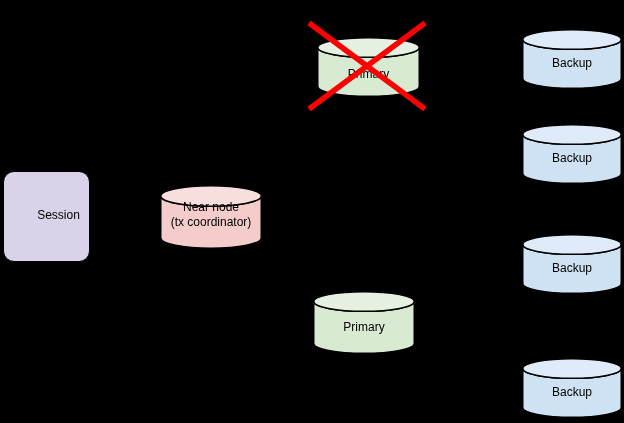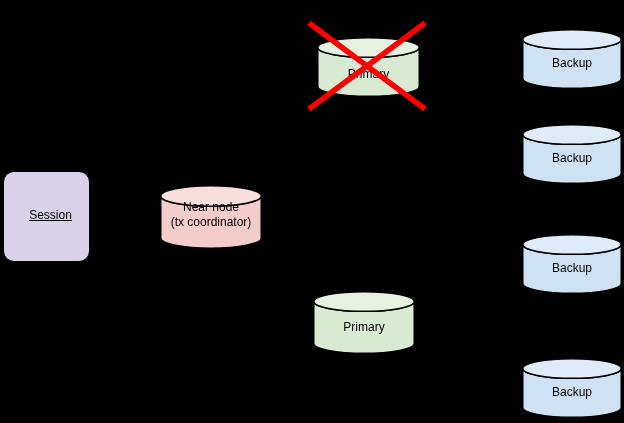--- a/index.html
+++ b/index.html
@@ -48,21 +48,21 @@
     pointer-events: none;
     white-space: nowrap;
   }
 </style>
 </head>
 <body>
 
 <div id="canvas" style="background-color: rgb(0, 0, 0);">
 
   <div class="session-box" style="background-color: rgb(217, 210, 233);"></div>
-  <div class="node-label" style="left:7px; top:208px; width:87px;text-decoration:underline;">Session</div>
+  <div class="node-label" style="left:15px; top:208px; width:87px;">Session</div>
 
   <svg class="cyl" width="102" height="64" style="left:160px; top:185px;">
       <path d="M 0.75 11 V 53 A 50.25 10.25 0 0 0 101.25 53 V 11 A 50.25 10.25 0 0 1 0.75 11 Z" fill="#f4cccc" stroke="#000000" stroke-width="1.5"></path>
       <ellipse cx="51" cy="11" rx="50.25" ry="10.25" fill="#f9dede" stroke="#000000" stroke-width="1.5"></ellipse>
     </svg>
   <div class="node-label" style="left:160px; top:200px; width:102px;">
     <div>Near node</div>
     <div>(tx coordinator)</div>
   </div>
 

